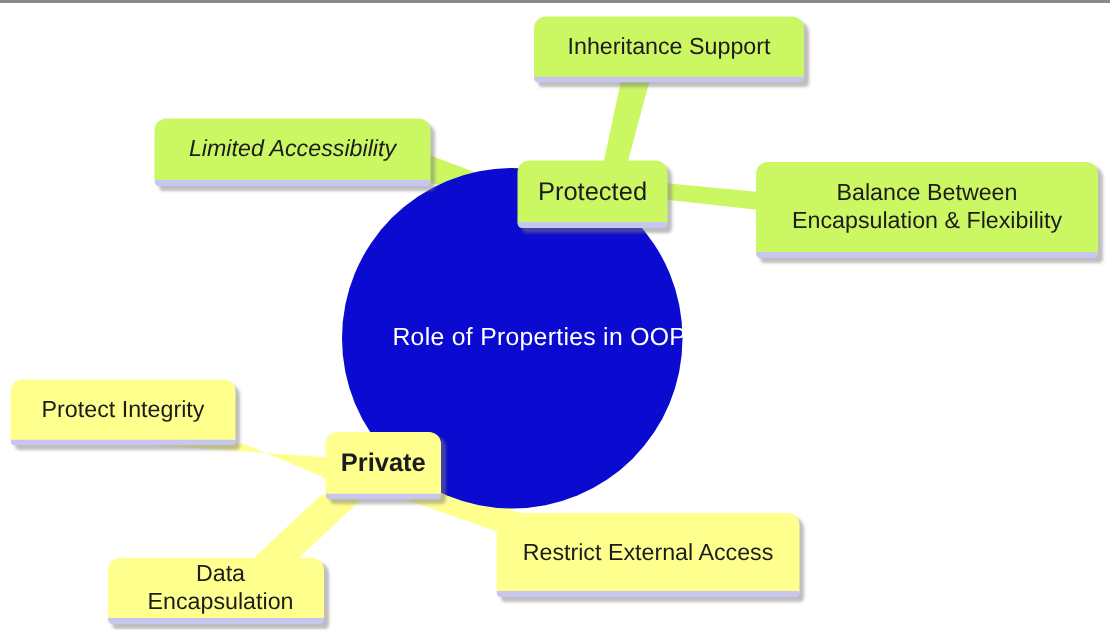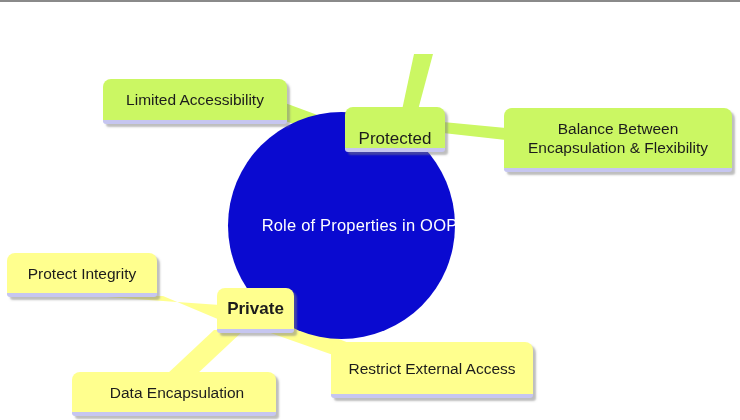--- a/index.html
+++ b/index.html
@@ -62,26 +62,26 @@
     justify-content: center;
     text-align: center;
     padding: 0 6px;
     cursor: default;
   }
   .green { background: var(--branch-green); }
   .yellow { background: var(--branch-yellow); }
   .branch-label { font-size: 17px; }
 
   #node-inheritance-support   { left: 356px; top: 11px;  width: 180px; height: 44px; }
-  #node-limited-accessibility { left: 103px; top: 79px;  width: 184px; height: 45px; }
-  #node-protected             { left: 345px; top: 107px; width: 100px; height: 45px; align-items: flex-end; }
+  #node-limited-accessibility { left: 103px; top: 79px;  width: 184px; height: 45px; font-style: italic; }
+  #node-protected             { left: 345px; top: 107px; width: 100px; height: 45px; }
   #node-balance               { left: 504px; top: 108px; width: 228px; height: 64px; }
   #node-protect-integrity     { left: 7px;   top: 253px; width: 150px; height: 44px; }
   #node-private               { left: 217px; top: 288px; width: 77px;  height: 45px; font-weight: bold; }
-  #node-data-encapsulation    { left: 72px;  top: 372px; width: 204px; height: 44px; padding-left: 12px; }
+  #node-data-encapsulation    { left: 72px;  top: 372px; width: 144px; height: 44px; padding-left: 12px; }
   #node-restrict-external     { left: 315px; top: 342px; width: 202px; height: 56px; margin-left: 16px; }
 
   .fill-green  { fill: var(--branch-green); }
   .fill-yellow { fill: var(--branch-yellow); }
 </style>
 </head>
 <body>
 
 <div id="stage">
 
@@ -93,20 +93,23 @@
     <polygon class="fill-green" points="443,122 443,133 506,140 506,128"></polygon>
     <polygon class="fill-yellow" points="92,296 163,296 220,320 220,305"></polygon>
     <polygon class="fill-yellow" points="214,330 244,330 196,375 166,375"></polygon>
     <polygon class="fill-yellow" points="262,330 291,320 354,345 336,356"></polygon>
   </svg>
 
   <div id="center-circle">
     <span class="center-label">Role of Properties in OOP</span>
   </div>
 
+  <div id="node-inheritance-support" class="node green">
+    <span>Inheritance Support</span>
+  </div>
 
   <div id="node-limited-accessibility" class="node green">
     <span>Limited Accessibility</span>
   </div>
 
   <div id="node-protected" class="node green branch-label">
     <span>Protected</span>
   </div>
 
   <div id="node-protect-integrity" class="node yellow">

